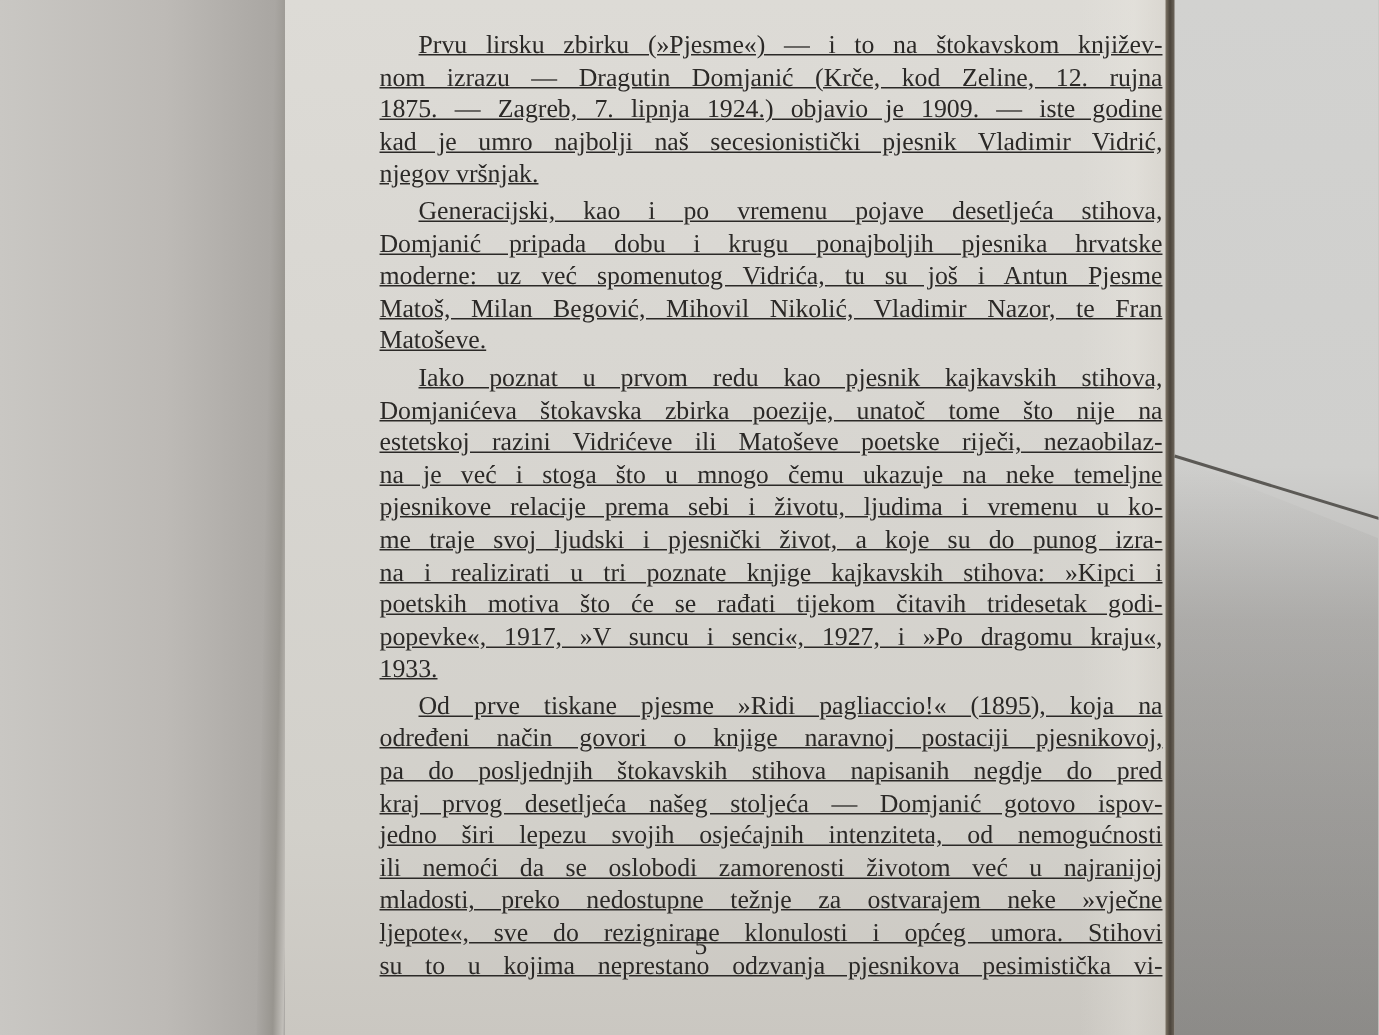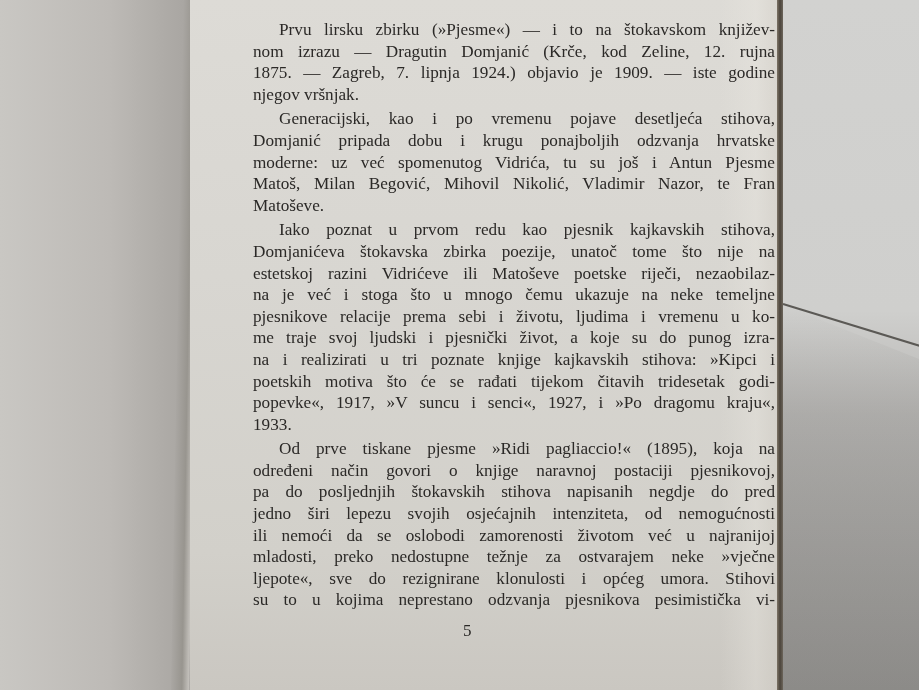--- a/index.html
+++ b/index.html
@@ -72,20 +72,21 @@
       position: absolute;
       left: 253px;
       top: 19px;
       width: 522px;
       color: #2b2927;
       font-size: 17.2px;
       line-height: 21.6px;
     }
     .para {
       margin: 0 0 3px 0;
+      text-decoration: underline;
     }
     .line {
       display: block;
       text-align: justify;
       text-align-last: justify;
       white-space: nowrap;
       height: 21.6px;
     }
     .line.last {
       text-align-last: left;
@@ -111,45 +112,47 @@
 <div class="floor-seam"></div>
 
 <div class="page"></div>
 <div class="page-edge"></div>
 
 <div class="text-block">
   <div class="para">
     <span class="line indent">Prvu lirsku zbirku (»Pjesme«) — i to na štokavskom književ-</span>
     <span class="line">nom izrazu — Dragutin Domjanić (Krče, kod Zeline, 12. rujna</span>
     <span class="line">1875. — Zagreb, 7. lipnja 1924.) objavio je 1909. — iste godine</span>
+    <span class="line">kad je umro najbolji naš secesionistički pjesnik Vladimir Vidrić,</span>
     <span class="line last">njegov vršnjak.</span>
   </div>
   <div class="para">
     <span class="line indent">Generacijski, kao i po vremenu pojave desetljeća stihova,</span>
-    <span class="line">Domjanić pripada dobu i krugu ponajboljih odzvanja hrvatske</span>
+    <span class="line">Domjanić pripada dobu i krugu ponajboljih pjesnika hrvatske</span>
     <span class="line">moderne: uz već spomenutog Vidrića, tu su još i Antun Pjesme</span>
     <span class="line">Matoš, Milan Begović, Mihovil Nikolić, Vladimir Nazor, te Fran</span>
     <span class="line last">Matoševe.</span>
   </div>
   <div class="para">
     <span class="line indent">Iako poznat u prvom redu kao pjesnik kajkavskih stihova,</span>
     <span class="line">Domjanićeva štokavska zbirka poezije, unatoč tome što nije na</span>
     <span class="line">estetskoj razini Vidrićeve ili Matoševe poetske riječi, nezaobilaz-</span>
     <span class="line">na je već i stoga što u mnogo čemu ukazuje na neke temeljne</span>
     <span class="line">pjesnikove relacije prema sebi i životu, ljudima i vremenu u ko-</span>
     <span class="line">me traje svoj ljudski i pjesnički život, a koje su do punog izra-</span>
     <span class="line">na i realizirati u tri poznate knjige kajkavskih stihova: »Kipci i</span>
     <span class="line">poetskih motiva što će se rađati tijekom čitavih tridesetak godi-</span>
     <span class="line">popevke«, 1917, »V suncu i senci«, 1927, i »Po dragomu kraju«,</span>
     <span class="line last">1933.</span>
   </div>
   <div class="para">
     <span class="line indent">Od prve tiskane pjesme »Ridi pagliaccio!« (1895), koja na</span>
     <span class="line">određeni način govori o knjige naravnoj postaciji pjesnikovoj,</span>
     <span class="line">pa do posljednjih štokavskih stihova napisanih negdje do pred</span>
+    <span class="line">kraj prvog desetljeća našeg stoljeća — Domjanić gotovo ispov-</span>
     <span class="line">jedno širi lepezu svojih osjećajnih intenziteta, od nemogućnosti</span>
     <span class="line">ili nemoći da se oslobodi zamorenosti životom već u najranijoj</span>
     <span class="line">mladosti, preko nedostupne težnje za ostvarajem neke »vječne</span>
     <span class="line">ljepote«, sve do rezignirane klonulosti i općeg umora. Stihovi</span>
     <span class="line">su to u kojima neprestano odzvanja pjesnikova pesimistička vi-</span>
 
   </div>
 </div>
 
 <div class="page-number">5</div>

